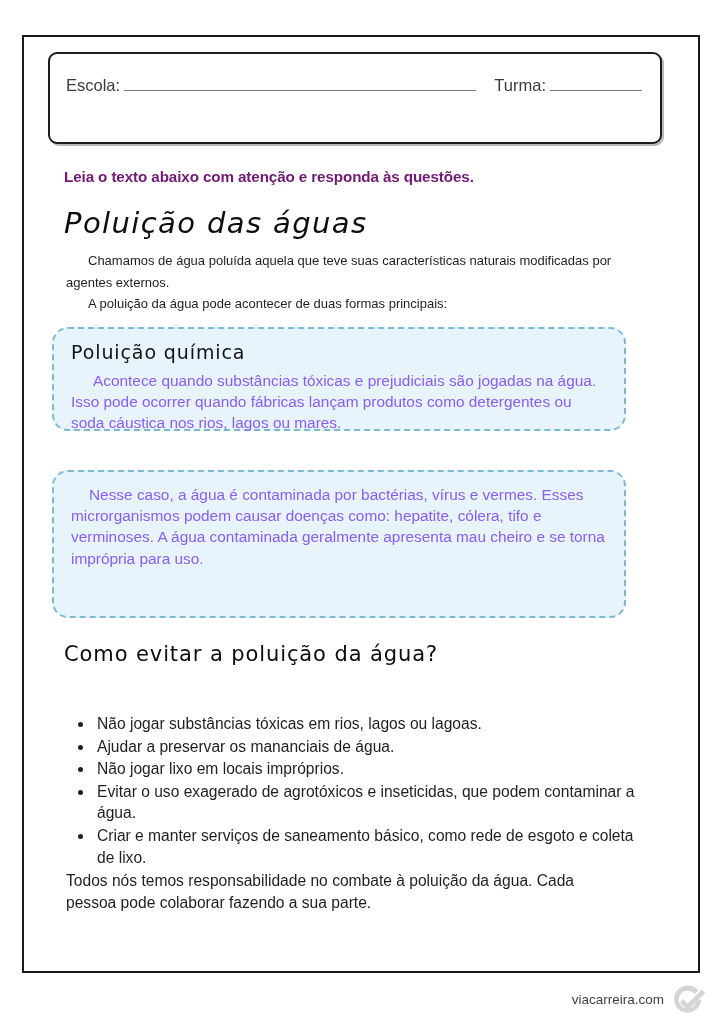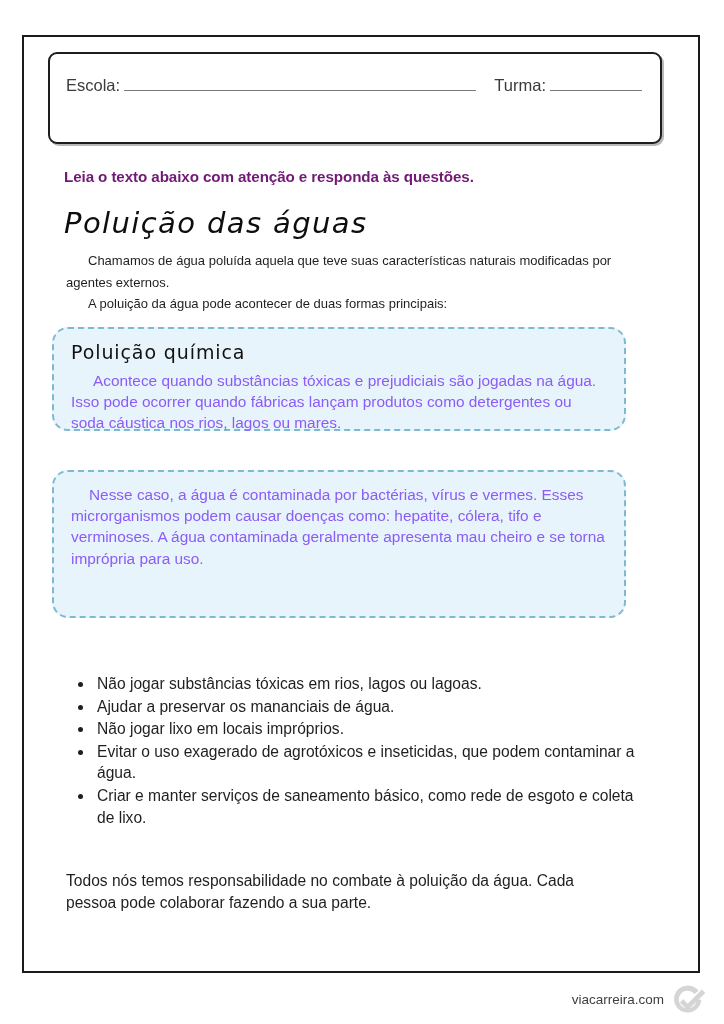--- a/index.html
+++ b/index.html
@@ -177,21 +177,21 @@
     font-family: "Liberation Sans", sans-serif;
     font-size: 15.6px;
     line-height: 21px;
     color: #1f1f1f;
   }
 
   
   .tips-list {
     position: absolute;
     left: 66px;
-    top: 673px;
+    top: 713px;
     width: 556px;
     margin: 0;
     padding: 0 0 0 28px;
     font-family: "Liberation Sans", sans-serif;
     font-size: 15.6px;
     line-height: 21.6px;
     color: #1f1f1f;
   }
   .tips-list li {
     margin: 0 0 1px 0;
@@ -261,20 +261,21 @@
 
   <div class="info-box box-química">
     <div class="box-title">Poluição química</div>
     <p class="box-body">Acontece quando substâncias tóxicas e prejudiciais são jogadas na água. Isso pode ocorrer quando fábricas lançam produtos como detergentes ou soda cáustica nos rios, lagos ou mares.</p>
   </div>
 
   <div class="info-box box-biológica">
     <p class="box-body tight">Nesse caso, a água é contaminada por bactérias, vírus e vermes. Esses microrganismos podem causar doenças como: hepatite, cólera, tifo e verminoses. A água contaminada geralmente apresenta mau cheiro e se torna imprópria para uso.</p>
   </div>
 
+  <div class="section-heading">Como evitar a poluição da água?</div>
 
   <ul class="tips-list">
     <li>Não jogar substâncias tóxicas em rios, lagos ou lagoas.</li>
     <li>Ajudar a preservar os mananciais de água.</li>
     <li>Não jogar lixo em locais impróprios.</li>
     <li>Evitar o uso exagerado de agrotóxicos e inseticidas, que podem contaminar a água.</li>
     <li>Criar e manter serviços de saneamento básico, como rede de esgoto e coleta de lixo.</li>
   </ul>
 
   <p class="closing">Todos nós temos responsabilidade no combate à poluição da água. Cada pessoa pode colaborar fazendo a sua parte.</p>

